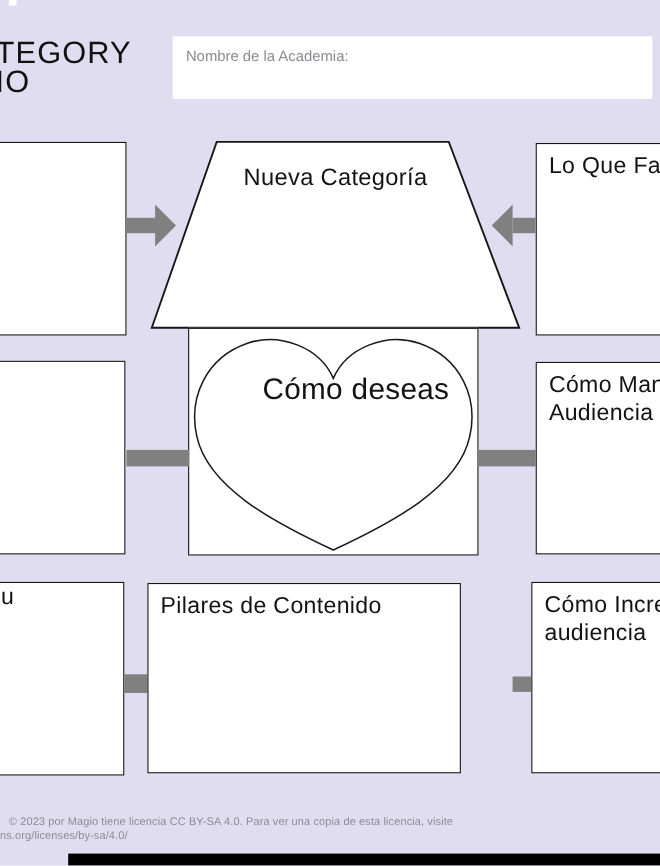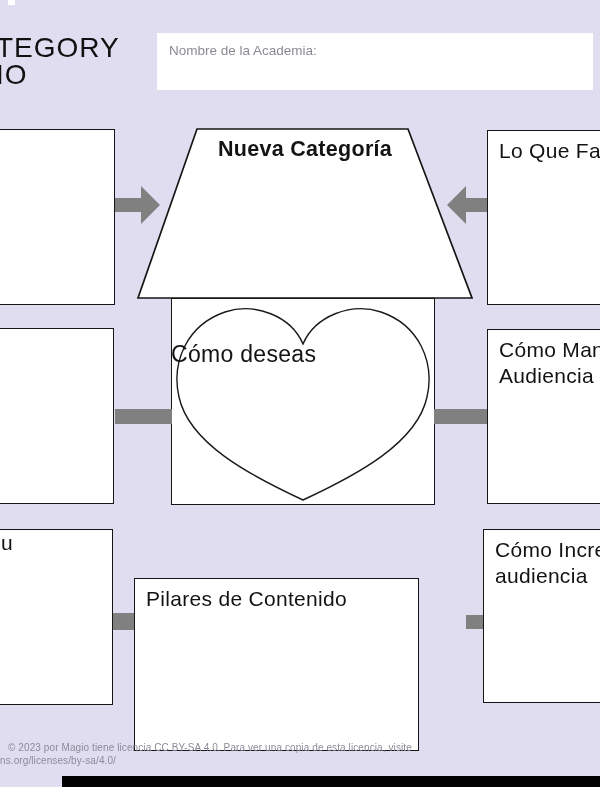--- a/index.html
+++ b/index.html
@@ -31,26 +31,26 @@
   .boxlabel{
     font-size:21px;color:#131313;letter-spacing:0.3px;line-height:26px;
     white-space:nowrap;
   }
   .pad{padding:7px 11px;}
   
   .bar{background:#808080;}
   
   svg{display:block;}
   .traplabel{
-    left:136px;top:137px;width:338px;text-align:center;
-    font-size:21.5px;color:#131313;letter-spacing:0.3px;font-weight:bold;
+    left:136px;top:149px;width:338px;text-align:center;
+    font-size:21.5px;color:#131313;letter-spacing:0.3px;
   }
   .heartlabel{
-    left:171px;top:341px;width:305px;text-align:left;
-    font-size:23px;color:#131313;letter-spacing:0.3px;line-height:27px;
+    left:171px;top:341px;width:305px;text-align:center;
+    font-size:27px;color:#131313;letter-spacing:0.3px;line-height:27px;
   }
   .fragment-u{left:1px;top:531px;font-size:21px;color:#131313;}
   
   .footer-line{
     color:#8d8a99;font-size:10px;letter-spacing:0.1px;white-space:nowrap;
   }
   .fl1{left:8px;top:742px;}
   .fl2{left:0px;top:755px;text-align:right;}
   .blackbar{left:62px;top:776px;width:538px;height:11px;background:#000000;}
 </style>
@@ -101,21 +101,21 @@
   <div class="abs bar" style="left:115px;top:409px;width:57px;height:15px;"></div>
   <div class="abs bar" style="left:434px;top:409px;width:53px;height:15px;"></div>
   <div class="abs wbox pad" style="left:487px;top:329px;width:212px;height:175px;">
     <div class="boxlabel">Cómo Mantener</div>
     <div class="boxlabel">Audiencia</div>
   </div>
 
   <div class="abs wbox" style="left:-60px;top:529px;width:173px;height:176px;"></div>
   <div class="abs fragment-u">u</div>
   <div class="abs bar" style="left:113px;top:613px;width:22px;height:17px;"></div>
-  <div class="abs wbox pad" style="left:134px;top:530px;width:285px;height:173px;margin-top:48px;">
+  <div class="abs wbox pad" style="left:134px;top:530px;width:285px;height:173px;">
     <div class="boxlabel">Pilares de Contenido</div>
   </div>
   <div class="abs bar" style="left:466px;top:615px;width:17px;height:14px;"></div>
   <div class="abs wbox pad" style="left:483px;top:529px;width:212px;height:174px;">
     <div class="boxlabel">Cómo Incrementar</div>
     <div class="boxlabel">audiencia</div>
   </div>
 
   <div class="abs footer-line fl1">© 2023 por Magio tiene licencia CC BY-SA 4.0. Para ver una copia de esta licencia, visite</div>
   <div class="abs footer-line fl2">ns.org/licenses/by-sa/4.0/</div>

